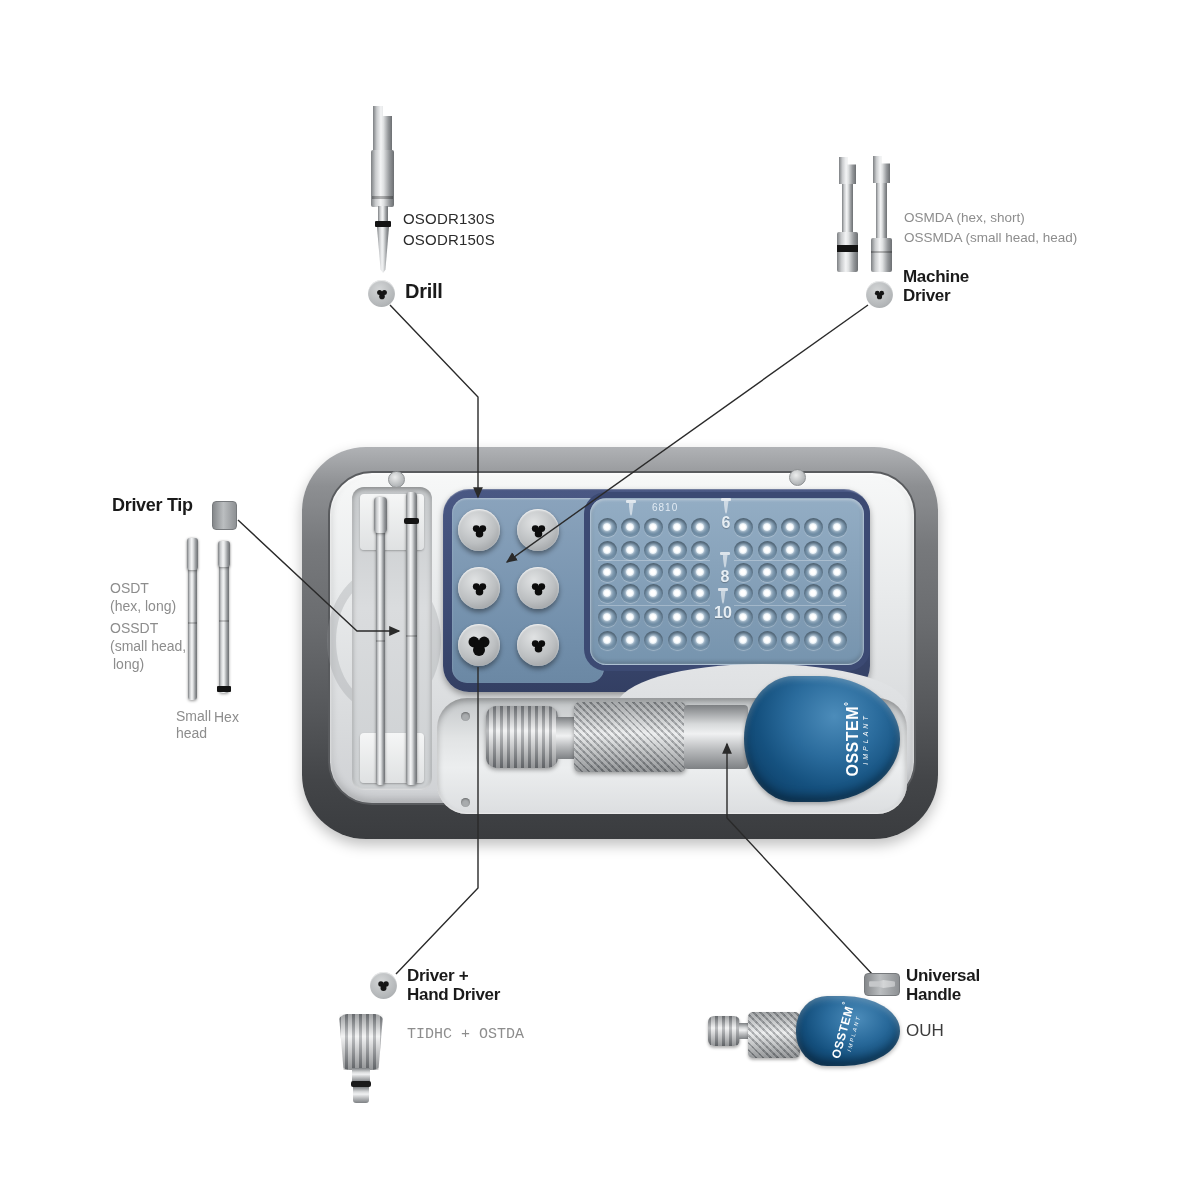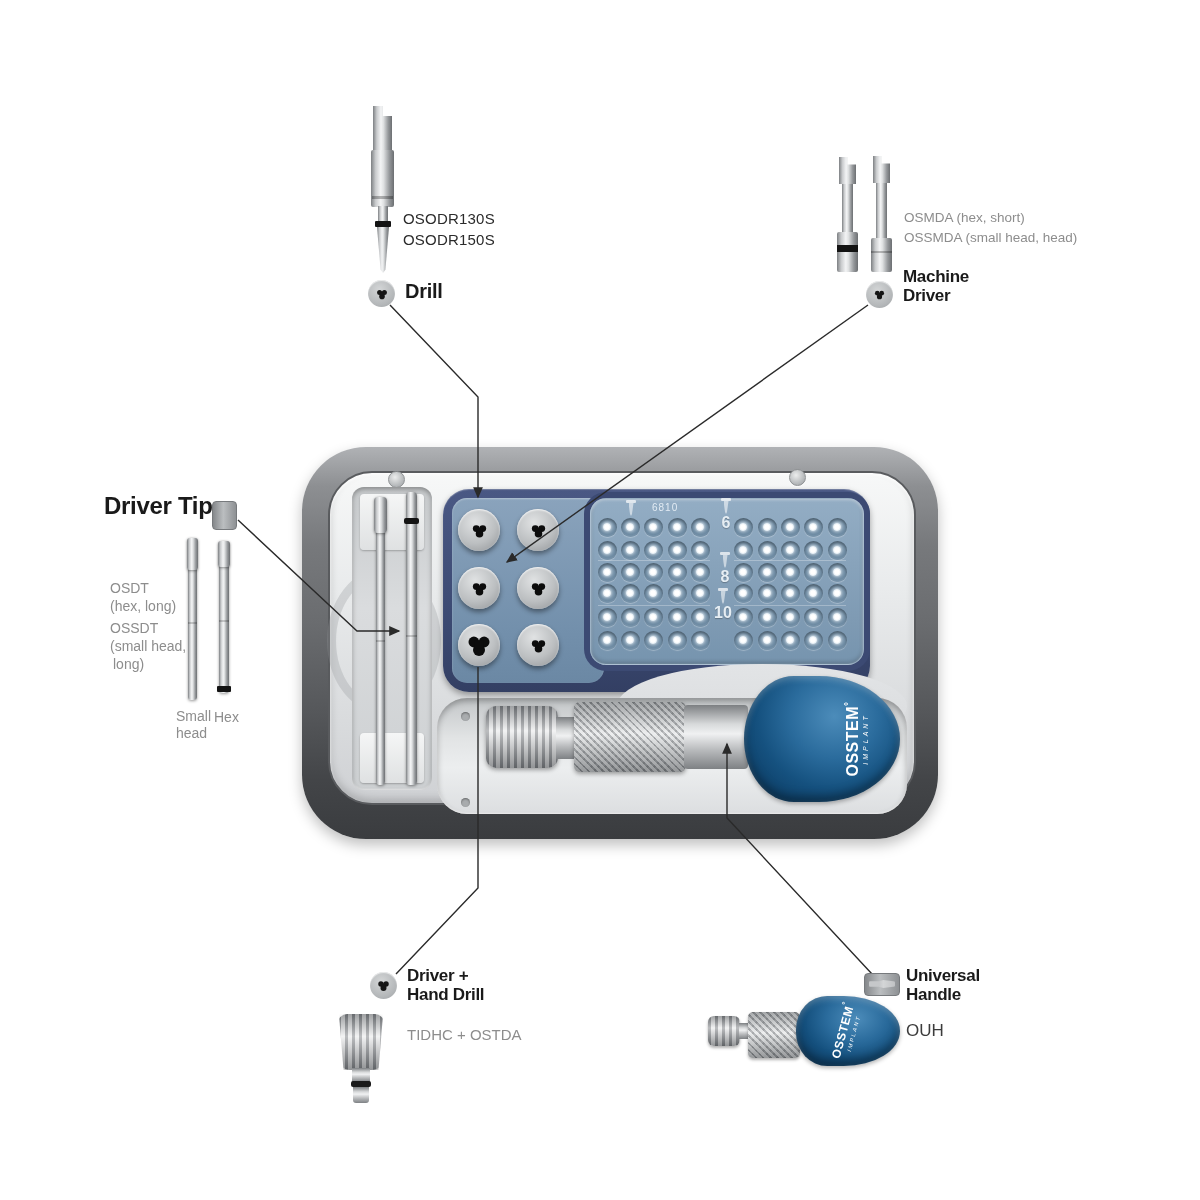--- a/index.html
+++ b/index.html
@@ -443,21 +443,21 @@
       <circle cx="67" cy="40" r="18" fill="#151515"></circle>
       <circle cx="50" cy="67" r="20" fill="#151515"></circle>
       <rect x="36" y="36" width="28" height="26" fill="#151515"></rect>
     </svg>
 </div>
 <div class="abs z6" style="left:903px;top:267px;">
   <div class="title">Machine</div>
   <div class="title">Driver</div>
 </div>
 
-<div class="abs title z6" style="left:104px;top:496px;font-size:24px;">Driver Tip</div>
+<div class="abs title z6" style="left:112px;top:496px;font-size:18px;">Driver Tip</div>
 <div class="abs chip-icon z6" style="left:212px;top:501px;width:23px;height:27px;"></div>
 <div class="abs z6" style="left:110px;top:531px;">
   <div class="model-gray" style="font-size:14px;margin-top:48px;">OSDT</div>
   <div class="model-gray" style="font-size:14px;">(hex, long)</div>
   <div class="model-gray" style="font-size:14px;margin-top:4px;">OSSDT</div>
   <div class="model-gray" style="font-size:14px;">(small head,</div>
   <div class="model-gray" style="font-size:14px;padding-left:3px;">long)</div>
 </div>
 <div class="abs rod metal-v z2" style="left:188px;top:538px;width:9px;height:162px;border-radius:3px;"></div>
 <div class="abs rod metal-v z2" style="left:187px;top:538px;width:11px;height:32px;border-radius:3px;"></div>
@@ -472,23 +472,23 @@
 <div class="abs label-circle z6" style="left:370px;top:972px;">
   <svg width="15" height="15" viewBox="0 0 100 100">
       <circle cx="33" cy="40" r="18" fill="#151515"></circle>
       <circle cx="67" cy="40" r="18" fill="#151515"></circle>
       <circle cx="50" cy="67" r="20" fill="#151515"></circle>
       <rect x="36" y="36" width="28" height="26" fill="#151515"></rect>
     </svg>
 </div>
 <div class="abs z6" style="left:407px;top:966px;">
   <div class="title">Driver +</div>
-  <div class="title">Hand Drill</div>
-</div>
-<div class="abs model-gray z6" style="left:407px;top:1026px;font-size:15px;">TIDHC + OSTDA</div>
+  <div class="title">Hand Driver</div>
+</div>
+<div class="abs model-gray z6" style="left:407px;top:1026px;font-size:15px;font-family:Liberation Mono, monospace;">TIDHC + OSTDA</div>
 
 <div class="abs knurl-v z2" style="left:338px;top:1014px;width:46px;height:56px;border-radius:9px 9px 12px 12px;clip-path:polygon(2% 0,98% 0,88% 100%,12% 100%);box-shadow:0 2px 4px rgba(0,0,0,.3);"></div>
 <div class="abs metal-h z2" style="left:352px;top:1068px;width:18px;height:14px;"></div>
 <div class="abs z2" style="left:351px;top:1081px;width:20px;height:6px;background:#1a1a1a;border-radius:2px;"></div>
 <div class="abs metal-h z2" style="left:353px;top:1087px;width:16px;height:16px;border-radius:0 0 3px 3px;"></div>
 
 <div class="abs chip-icon z6" style="left:864px;top:973px;width:34px;height:21px;">
   <div style="margin:6px 4px;height:8px;border-radius:3px;background:linear-gradient(90deg,#c6c8ca 40%,#d4d6d7 55%,#c0c2c4);clip-path:polygon(0 15%,38% 15%,55% 0,100% 20%,100% 80%,55% 100%,38% 85%,0 85%);"></div>
 </div>
 <div class="abs z6" style="left:906px;top:966px;">

